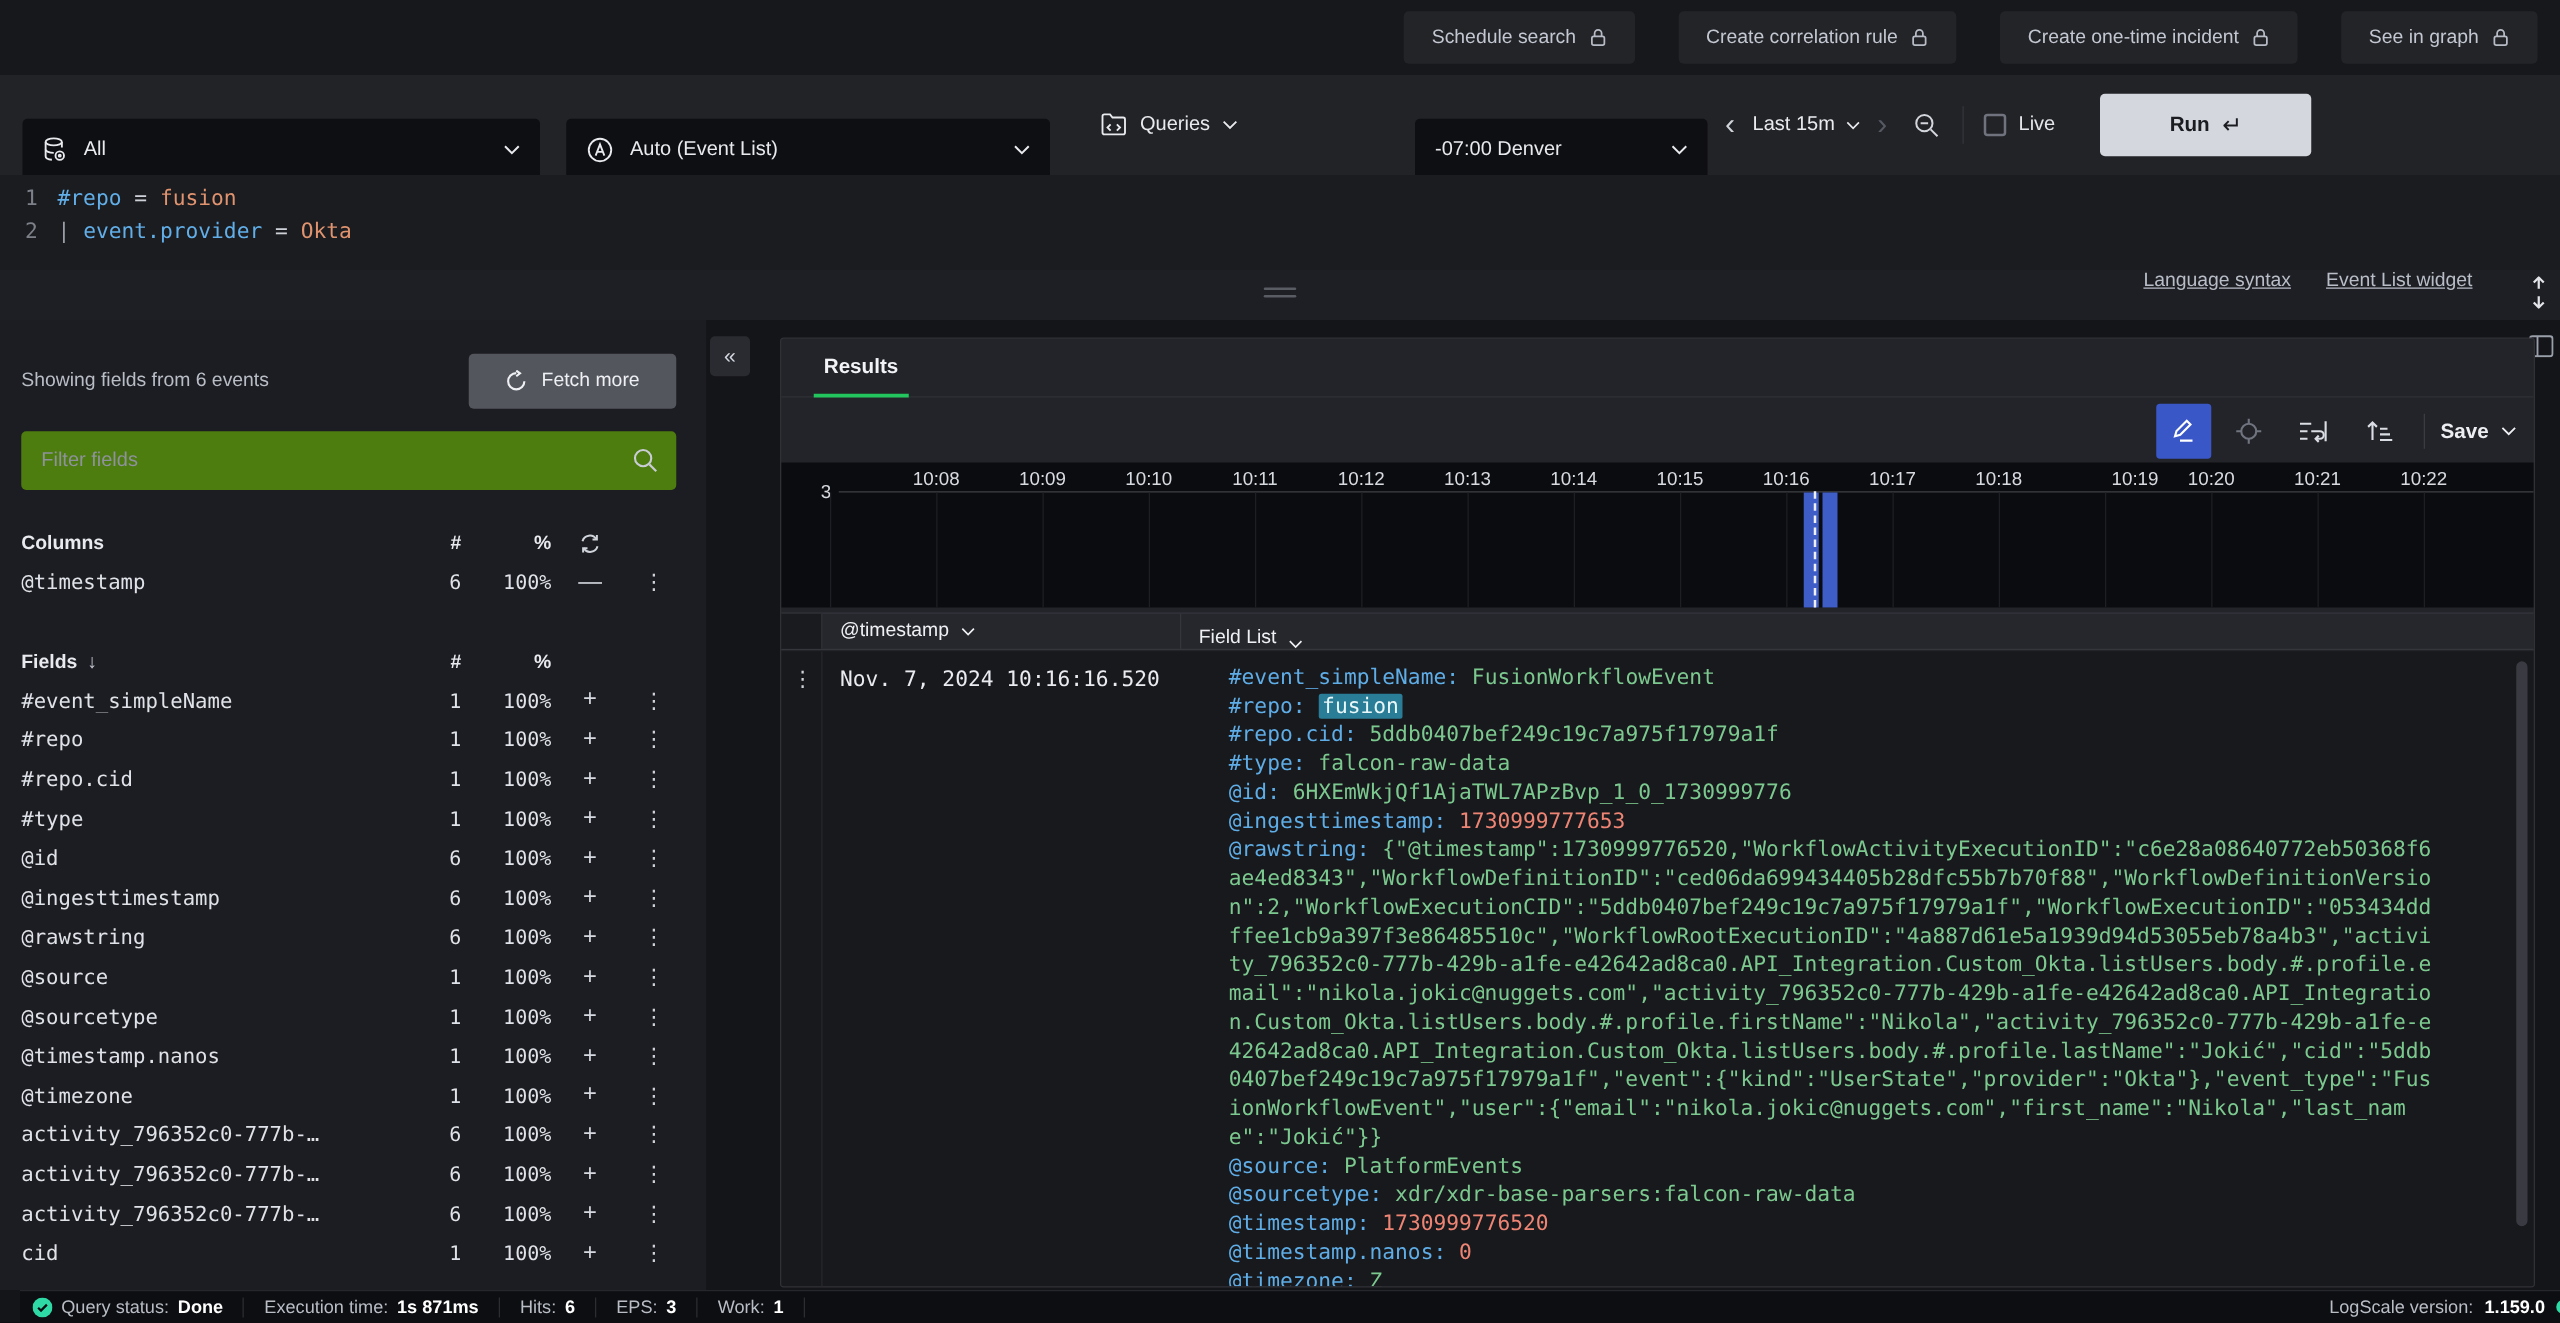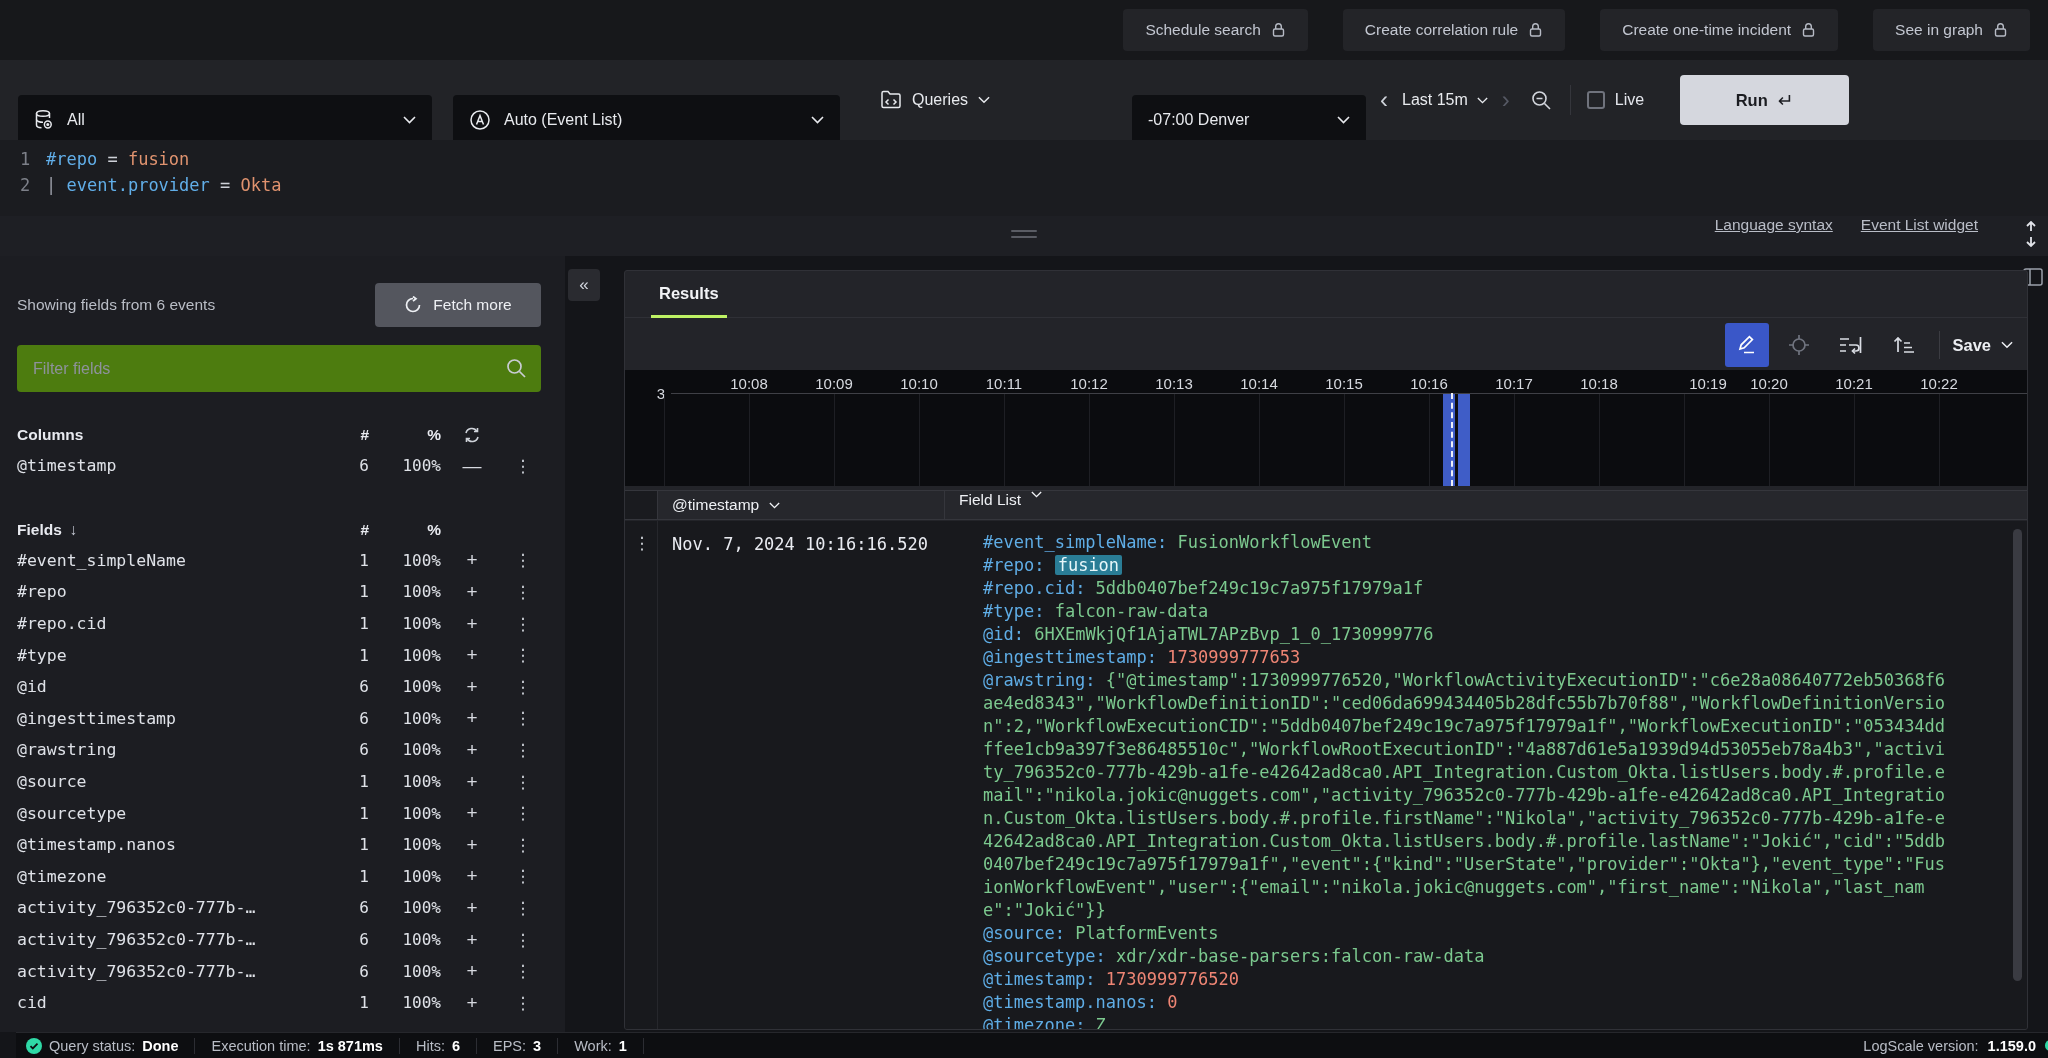--- a/index.html
+++ b/index.html
@@ -99,21 +99,21 @@
     background:#2a2b30; border:none; border-radius:4px; color:#d2d6de; font-size:17px;
     cursor:pointer; }
   .rail-icon { position:absolute; left:2023px; top:12px; color:#9aa0aa; background:none;
     border:none; cursor:pointer; }
 
   
   .results-panel { position:absolute; left:624px; top:14px; width:1404px; height:760px;
     background:#232429; border:1px solid #303137; border-radius:3px; overflow:hidden; }
   .tabs { position:absolute; left:0; top:0; width:100%; height:47px; border-bottom:1px solid #2f3036; }
   .tab { display:inline-block; margin-left:26px; padding:0 8px; line-height:44px; color:#f2f3f6;
-    font-weight:700; font-size:16.5px; border-bottom:3px solid #bef264; cursor:pointer; }
+    font-weight:700; font-size:16.5px; border-bottom:3px solid #22c55e; cursor:pointer; }
   .results-toolbar { position:absolute; right:14px; top:51px; height:46px; display:flex;
     align-items:center; }
   .tool-btn { width:44px; height:44px; display:flex; align-items:center; justify-content:center;
     background:none; border:none; border-radius:3px; color:#dadde4; cursor:pointer; margin-left:8px; }
   .tool-btn.active { background:#3a57c8; color:#fff; }
   .tool-btn.dim { color:#70747f; }
   .rt-divider { width:1px; height:28px; background:#3b3c42; margin:0 12px 0 14px; }
   .save-btn { display:flex; align-items:center; gap:10px; background:none; border:none;
     color:#eceef2; font-size:16.5px; font-weight:700; font-family:inherit; cursor:pointer; }
 
@@ -128,21 +128,21 @@
   .t-bar { position:absolute; top:24px; background:#3f5dc7; }
   .t-marker { position:absolute; top:23px; height:93px; width:0;
     border-left:2px dashed #eef0f5; }
 
   
   .ev-header { position:absolute; left:0; top:219px; width:100%; height:30px; background:#26272c;
     border-top:1px solid #35363c; border-bottom:1px solid #35363c; display:flex; }
   .ev-h-kebab { width:33px; background:#1a1b1f; border-right:1px solid #35363c; }
   .ev-h-ts { width:287px; border-right:1px solid #35363c; display:flex; align-items:center;
     gap:10px; padding-left:14px; font-size:15.5px; color:#eef0f4; cursor:pointer; }
-  .ev-h-fl { flex:1; display:flex; align-items:flex-start; gap:10px; padding-left:14px;
+  .ev-h-fl { flex:1; display:flex; align-items:flex-end; gap:10px; padding-left:14px;
     font-size:15.5px; color:#eef0f4; cursor:pointer; }
   .ev-body { position:absolute; left:0; top:250px; bottom:0; width:100%; background:#18191d;
     display:flex; overflow:hidden; }
   .ev-kebab-col { width:33px; border-right:1px solid #26272c; text-align:center;
     padding-top:12px; color:#cfd3da; font-size:17px; cursor:pointer;
     font-family:"DejaVu Sans Mono", monospace; letter-spacing:-2px; }
   .ev-ts-col { width:287px; padding:13px 0 0 14px; font-size:17px; color:#e9ebf1;
     white-space:nowrap; }
   .ev-fl-col { width:1010px; padding:10px 0 0 38px; font-size:17px; line-height:23px;
     word-break:break-all; }

